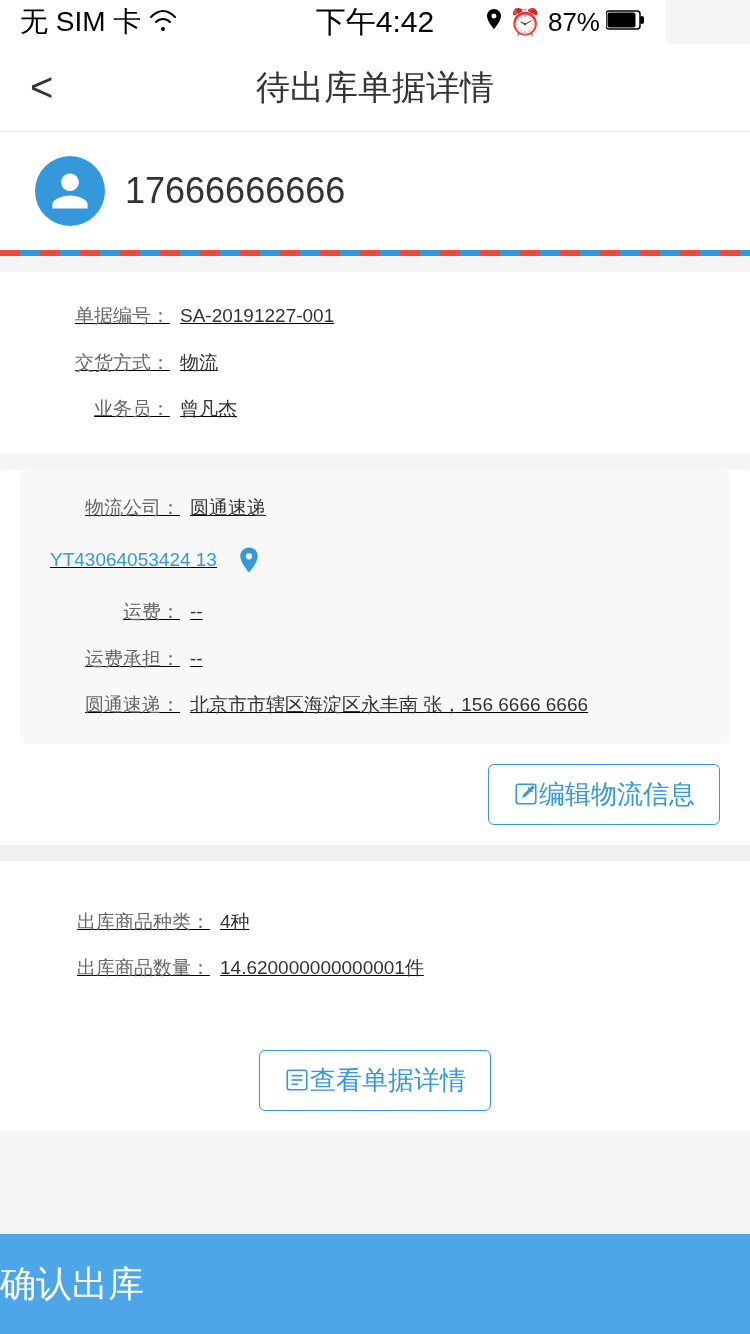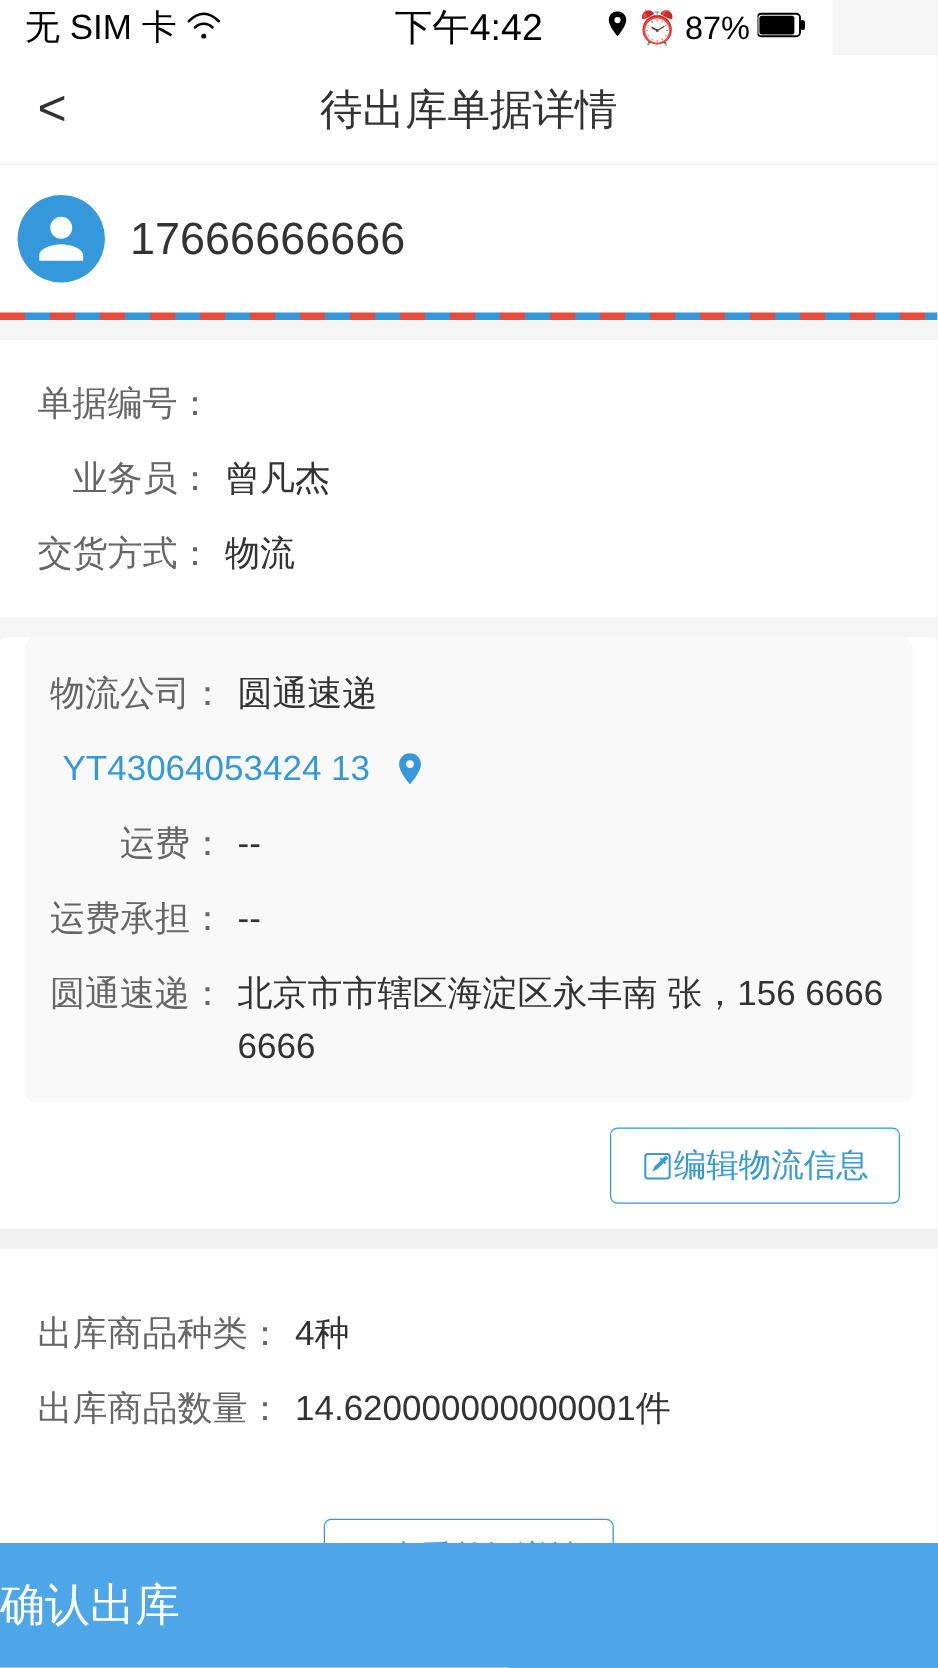--- a/index.html
+++ b/index.html
@@ -80,21 +80,21 @@
         #e74c3c 0px, #e74c3c 20px,
         #3498db 20px, #3498db 40px,
         #e74c3c 40px, #e74c3c 60px,
         #3498db 60px, #3498db 80px
       );
     }
 
     
     .customer-header {
       background: #fff;
-      padding: 24px 14px;
+      padding: 24px 35px;
       display: flex;
       align-items: center;
       gap: 20px;
     }
     .customer-avatar {
       width: 70px;
       height: 70px;
       border-radius: 50%;
       background: #3498db;
       display: flex;
@@ -117,22 +117,23 @@
     .section {
       background: #fff;
       margin-top: 16px;
       padding: 30px 30px;
     }
 
     .info-row {
       display: flex;
       align-items: flex-start;
       margin-bottom: 18px;
-      font-size: 28px;
+      font-size: 19px;
       line-height: 1.5;
+      text-decoration: underline;
     }
     .info-row:last-child { margin-bottom: 0; }
 
     .info-label {
       color: #666;
       min-width: 140px;
       text-align: right;
       flex-shrink: 0;
     }
     .info-value {
@@ -273,28 +274,29 @@
     </svg>
   </div>
   <div class="customer-name">17666666666</div>
 </div>
 
 <div class="dashed-divider"></div>
 
 <div class="section">
   <div class="info-row">
     <span class="info-label">单据编号：</span>
+    <span class="info-value">SA-20191227-001</span>
+  </div>
+  <div class="info-row">
+    <span class="info-label">交货方式：</span>
+    <span class="info-value">物流</span>
   </div>
   <div class="info-row">
     <span class="info-label">业务员：</span>
     <span class="info-value">曾凡杰</span>
-  </div>
-  <div class="info-row">
-    <span class="info-label">交货方式：</span>
-    <span class="info-value">物流</span>
   </div>
 </div>
 
 <div class="card-section">
   <div class="card-inner">
     <div class="info-row">
       <span class="info-label">物流公司：</span>
       <span class="info-value">圆通速递</span>
     </div>
     <div class="info-row">

